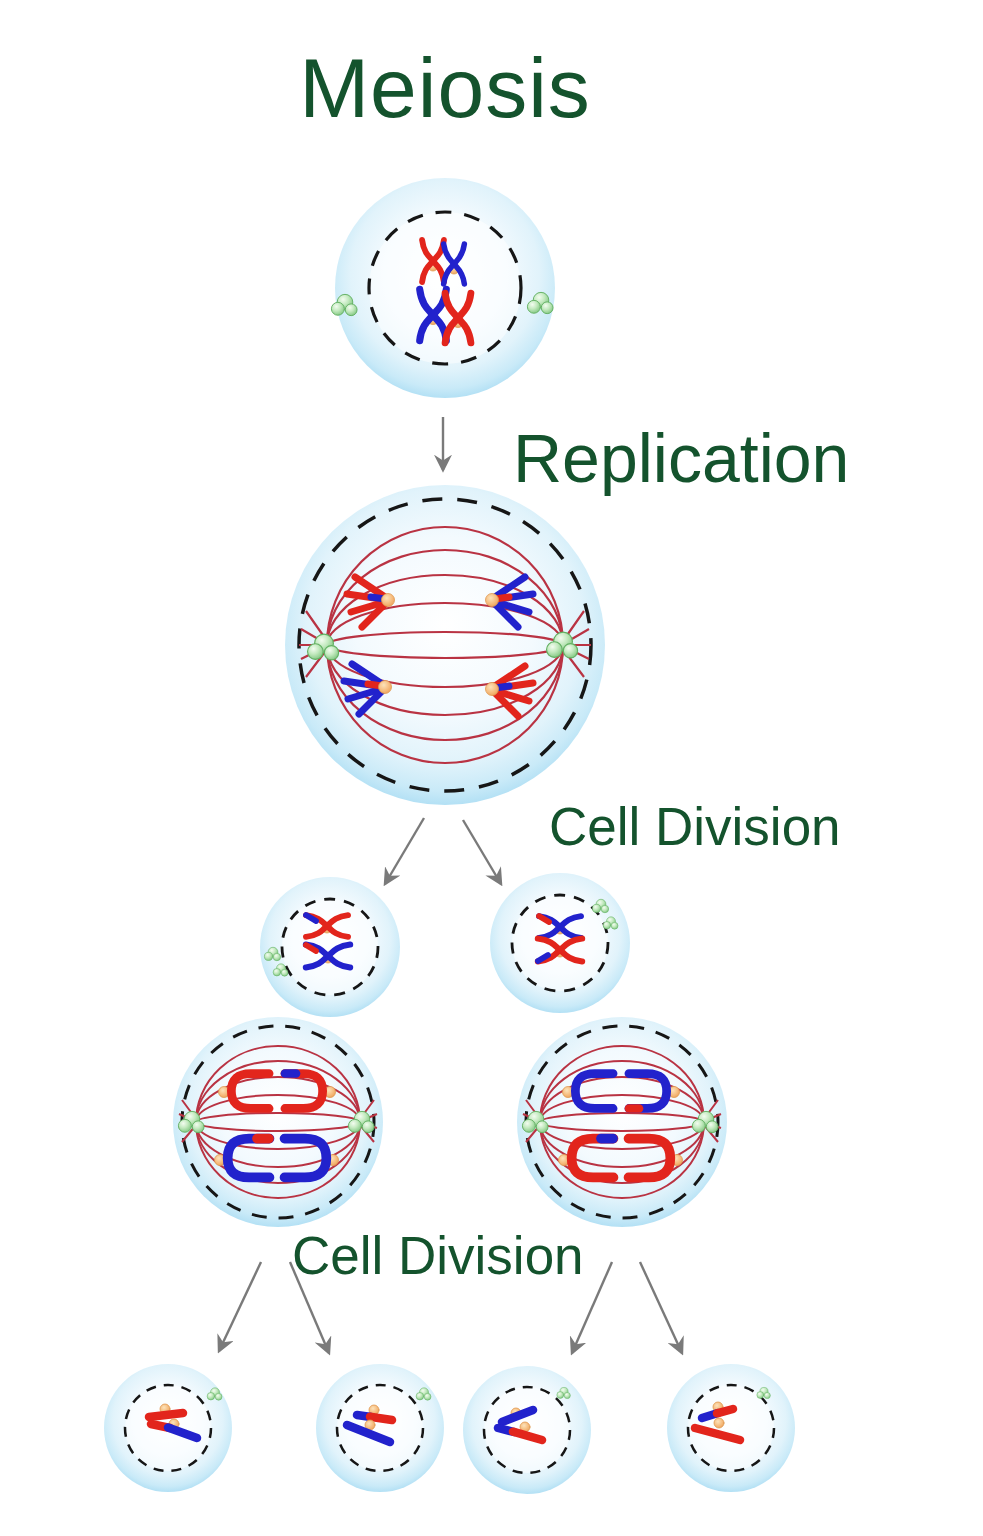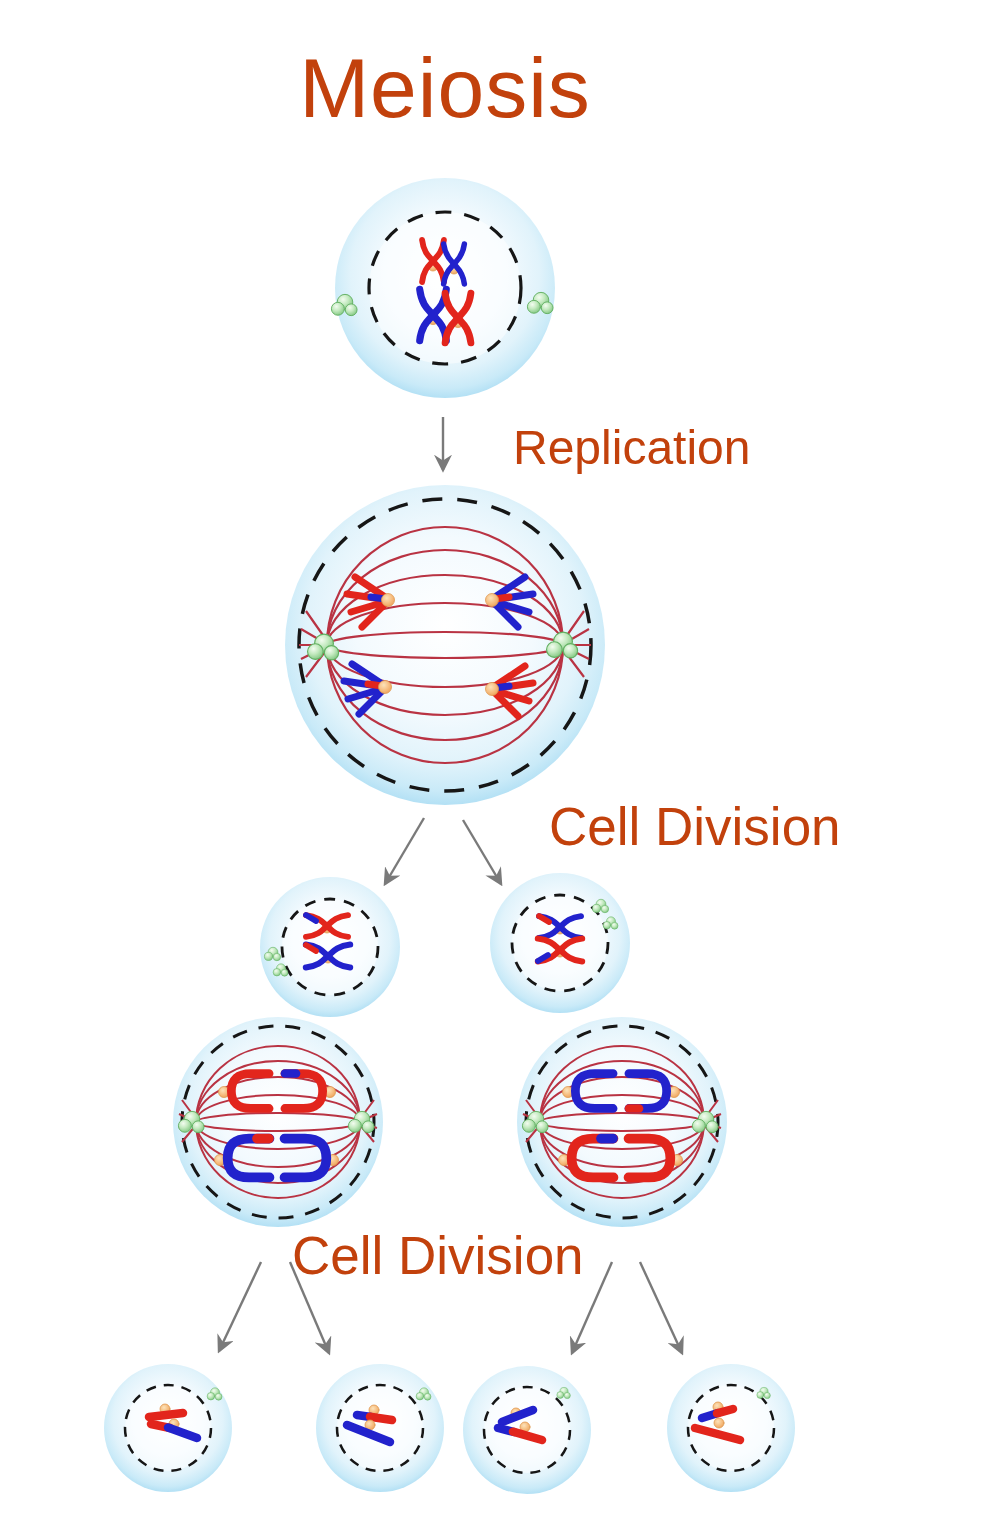--- a/index.html
+++ b/index.html
@@ -1,22 +1,22 @@
 <!DOCTYPE html>
 <html><head>
 <meta charset="utf-8">
 <style>
   html,body{margin:0;padding:0;background:#ffffff;}
   #stage{position:relative;width:983px;height:1536px;background:#ffffff;overflow:hidden;
          font-family:"Liberation Sans",sans-serif;}
   svg{position:absolute;left:0;top:0;display:block;}
-  .lbl{position:absolute;color:#c2410c;line-height:1;white-space:nowrap;
+  .lbl{position:absolute;color:#14532d;line-height:1;white-space:nowrap;
        font-family:"Liberation Sans",sans-serif;font-weight:400;}
   .lbl-title{left:445px;top:46px;transform:translateX(-50%);font-size:84px;letter-spacing:1px;}
-  .lbl-replication{left:513px;top:424px;font-size:48px;}
+  .lbl-replication{left:513px;top:424px;font-size:68px;}
   .lbl-celldiv1{left:549px;top:800px;font-size:53px;}
   .lbl-celldiv2{left:292px;top:1229px;font-size:53px;}
 </style>
 </head>
 <body>
 
 <div id="stage">
 
 <svg width="983" height="1536" viewBox="0 0 983 1536">
   <defs>

